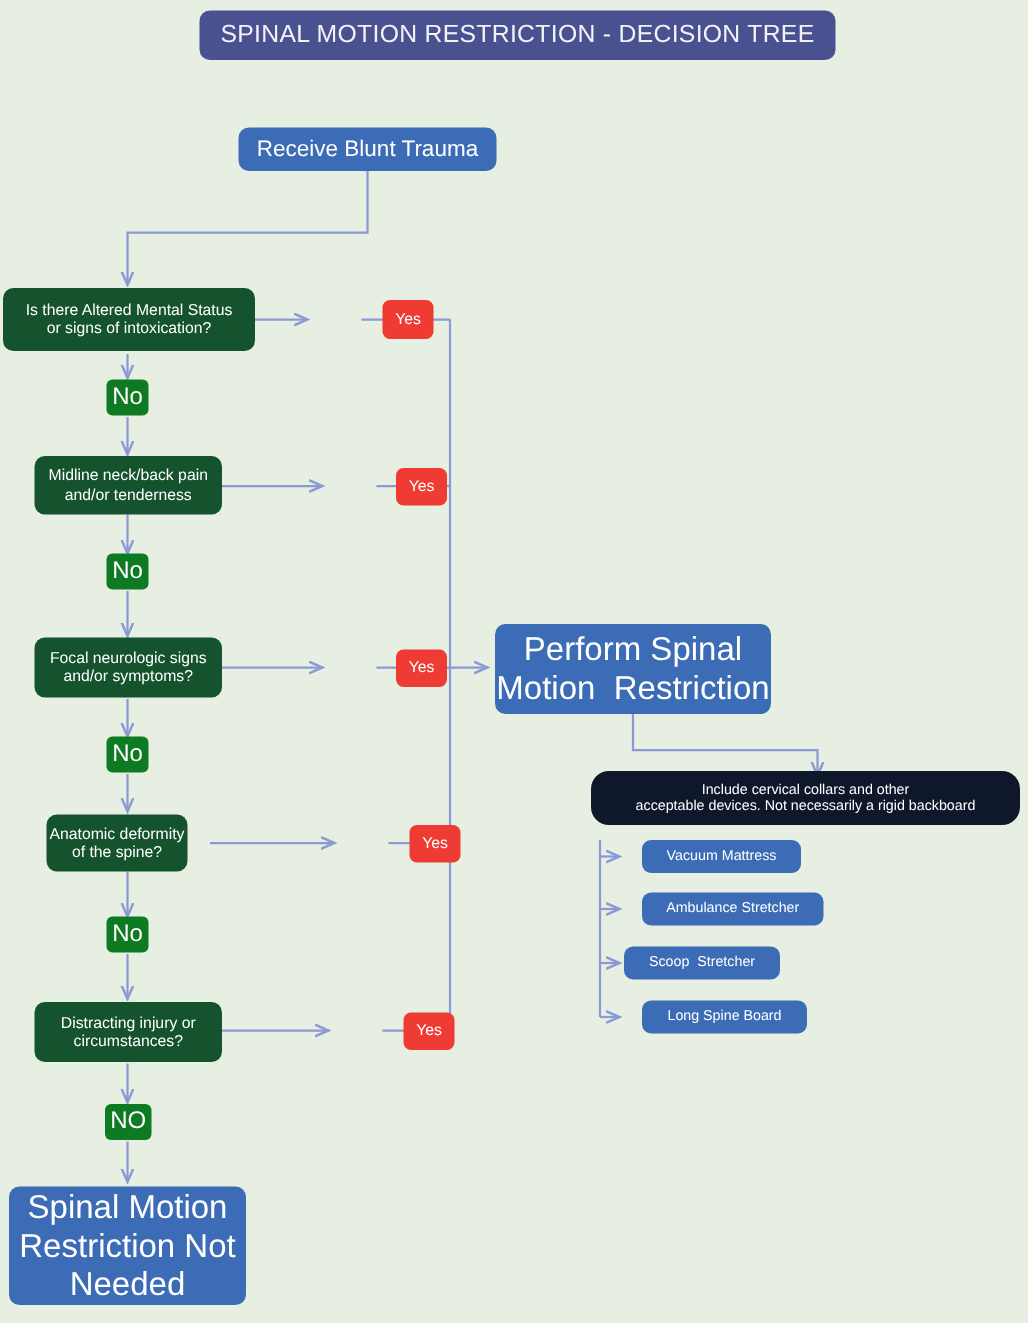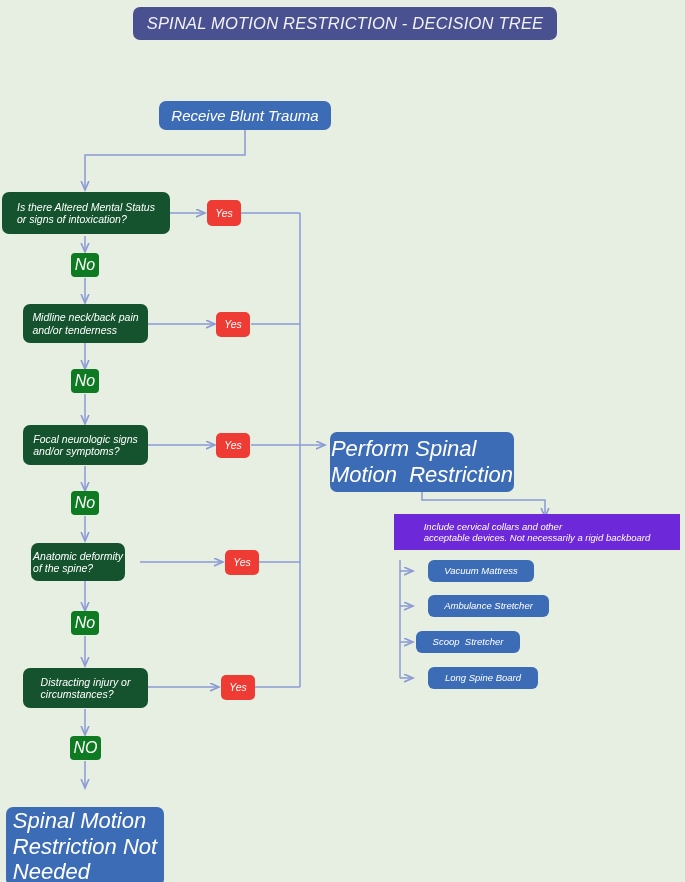--- a/index.html
+++ b/index.html
@@ -27,65 +27,64 @@
     height: 882px;
     pointer-events: none;
   }
 
   .node {
     position: absolute;
     box-sizing: border-box;
     display: flex;
     align-items: center;
     justify-content: center;
-    text-align: left;
+    text-align: center;
     color: #ffffff;
     border-radius: 7px;
     line-height: 1.16;
     white-space: pre-wrap;
     z-index: 2;
-    font-style: italic;
   }
 
   .title-node {
     background: #4a5190;
     border-radius: 7px;
     font-size: 16.5px;
     letter-spacing: 0.2px;
     color: #f2f2f7;
   }
 
   .proc {
     background: #3c6cb6;
-    margin-top: 16px;
   }
   .decision {
     background: #14532d;
     font-size: 10.5px;
   }
   .yes {
     background: #ee3b33;
     font-size: 10.5px;
     border-radius: 5px;
+    margin-left: 48px;
   }
   .no {
     background: #0e7a22;
     font-size: 16px;
     border-radius: 4px;
   }
   .device {
     background: #3c6cb6;
     font-size: 9.5px;
     border-radius: 6px;
     margin-left: 12px;
   }
   .note {
-    background: #6d28d9;
+    background: #0f172a;
     font-size: 9.5px;
-    border-radius: 0;
+    border-radius: 12px;
     padding: 0 8px;
   }
   .big {
     font-size: 15px;
   }
   .xl {
     font-size: 22px;
   }
 </style>
 </head>

